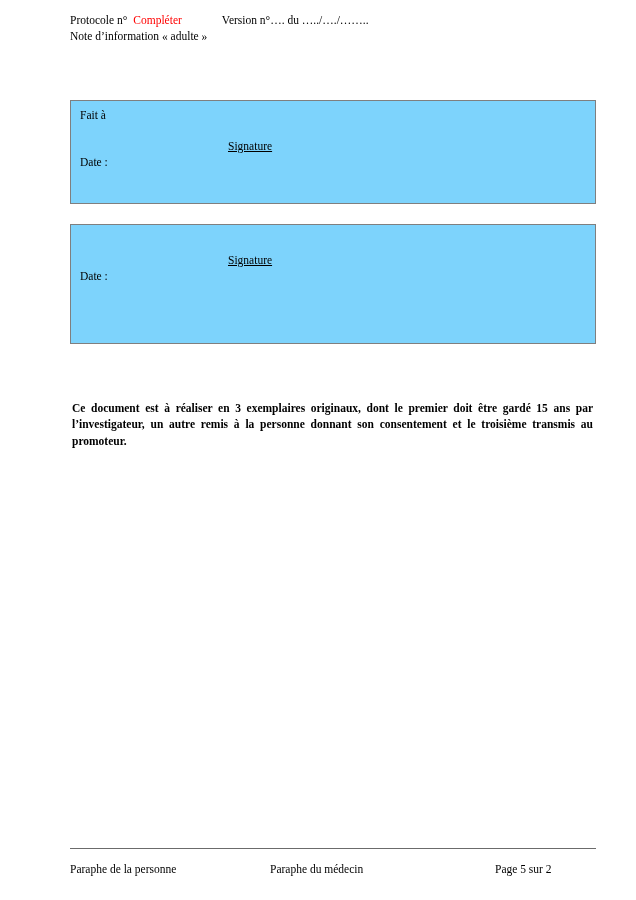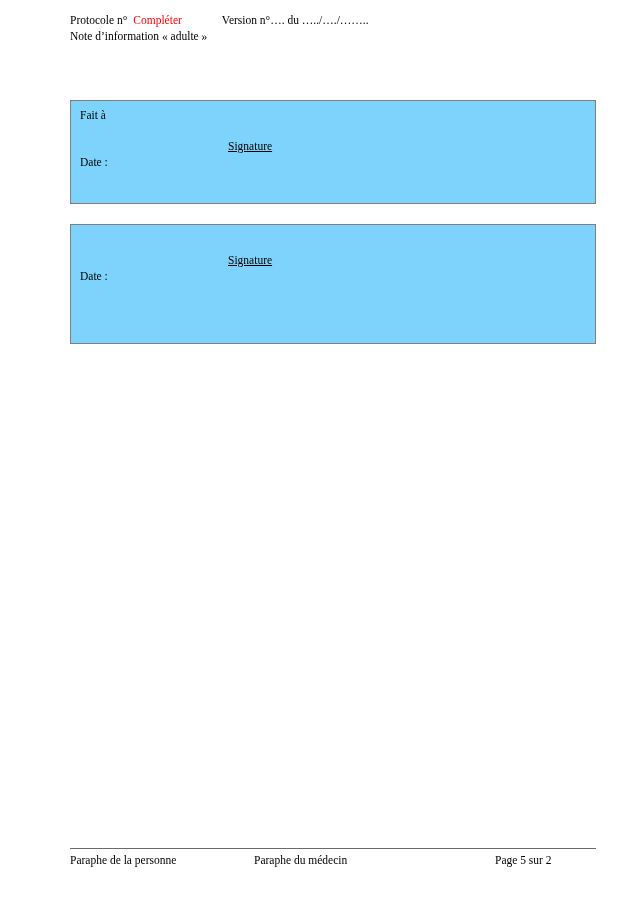--- a/index.html
+++ b/index.html
@@ -125,31 +125,31 @@
     width: 526px;
   }
   .footer-rule {
     width: 526px;
     height: 0;
     border-top: 1px solid #6b6b6b;
   }
   .footer-row {
     position: relative;
     height: 20px;
-    margin-top: 5px;
+    margin-top: 14px;
     font-size: 11.5px;
   }
   .footer-left {
     position: absolute;
     left: 0;
     top: 0;
   }
   .footer-center {
     position: absolute;
-    left: 184px;
+    left: 200px;
     top: 0;
   }
   .footer-right {
     position: absolute;
     left: 425px;
     top: 0;
   }
 </style>
 </head>
 <body>
@@ -173,20 +173,21 @@
 
   <div class="sig-box sig-box-2">
     <div class="box-pad">
       <div class="date-row date-row-2">
         <span class="date-label">Date :</span>
         <span class="signature-label">Signature</span>
       </div>
     </div>
   </div>
 
+  <p class="notice">Ce document est à réaliser en 3 exemplaires originaux, dont le premier doit être gardé 15 ans par l’investigateur, un autre remis à la personne donnant son consentement et le troisième transmis au promoteur.</p>
 
   <div class="footer">
     <div class="footer-rule"></div>
     <div class="footer-row">
       <span class="footer-left">Paraphe de la personne</span>
       <span class="footer-center">Paraphe du médecin</span>
       <span class="footer-right">Page 5 sur 2</span>
     </div>
   </div>
 

